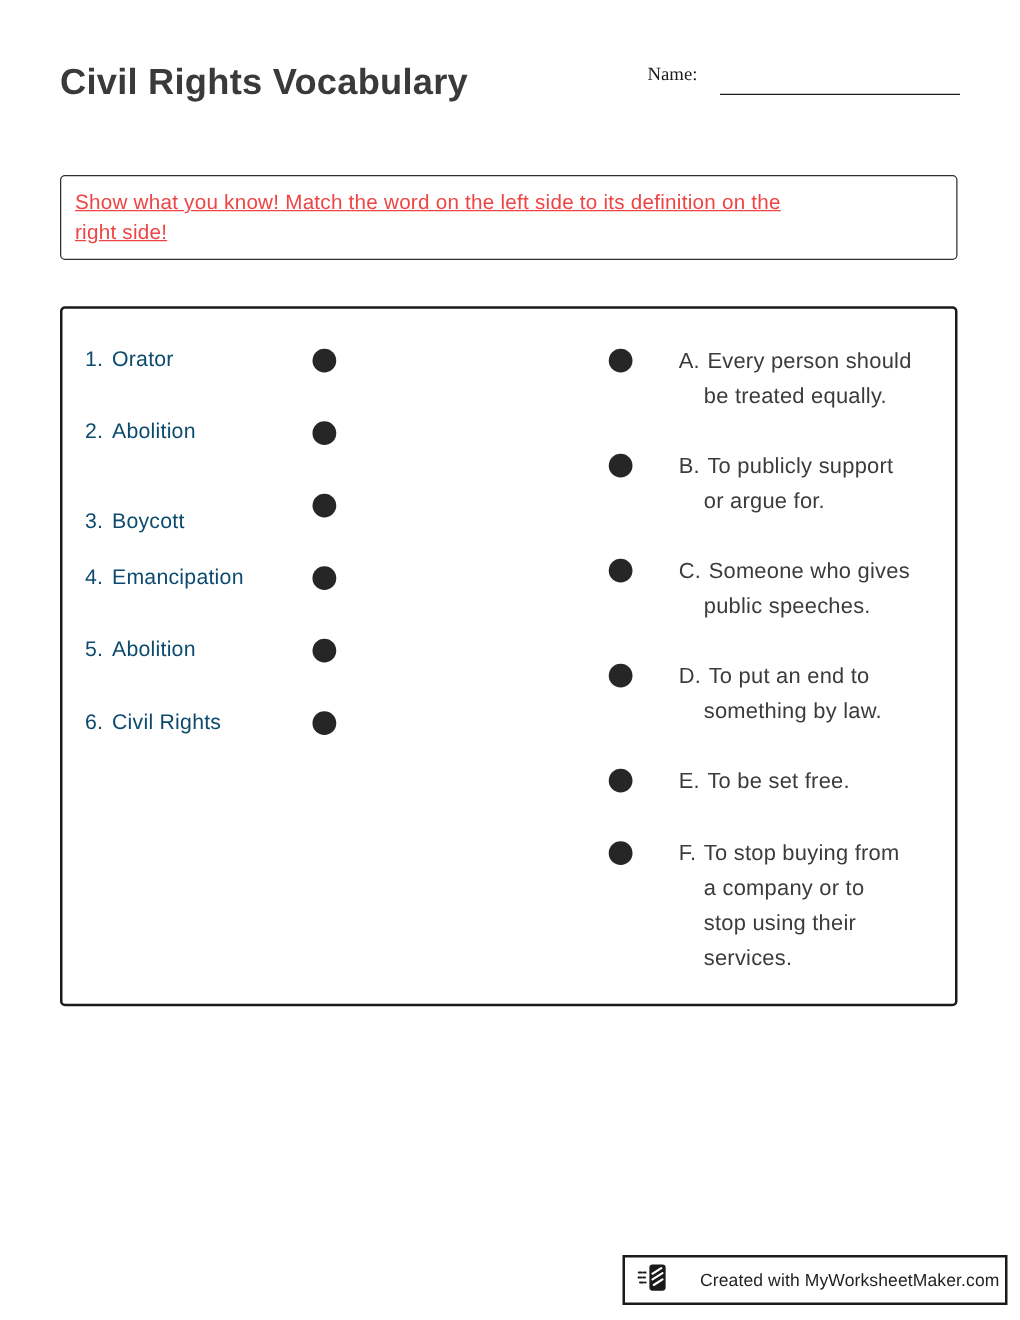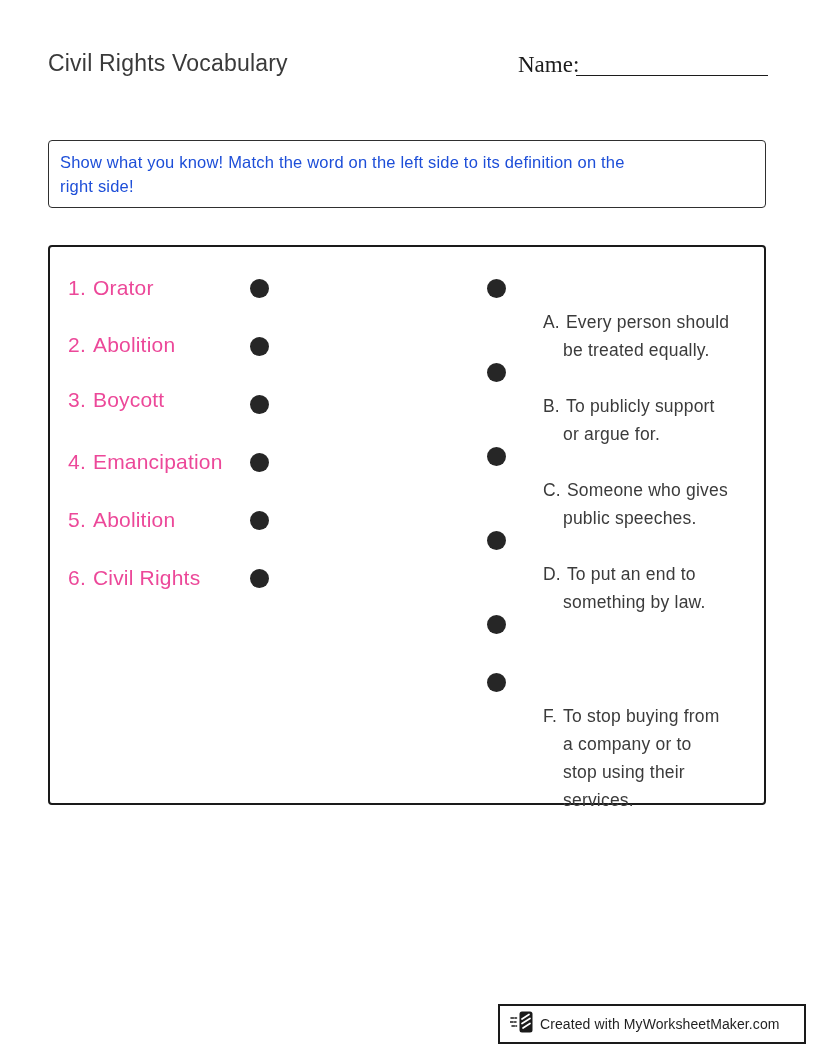--- a/index.html
+++ b/index.html
@@ -11,31 +11,31 @@
     background: #ffffff;
     margin: 0 auto;
     font-family: "Liberation Sans", "DejaVu Sans", sans-serif;
     color: #3d3d3d;
     overflow: hidden;
   }
   .title {
     position: absolute;
     left: 48px;
     top: 50px;
-    font-size: 23px;
-    font-weight: 400;
+    font-size: 29px;
+    font-weight: 700;
     color: #3a3a3a;
     letter-spacing: 0.2px;
   }
   .name-label {
     position: absolute;
     left: 518px;
     top: 52px;
     font-family: "Liberation Serif", "DejaVu Serif", serif;
-    font-size: 23px;
+    font-size: 15px;
     color: #1c1c1c;
   }
   .name-line {
     position: absolute;
     left: 576px;
     top: 75px;
     width: 192px;
     height: 0;
     border-bottom: 1.5px solid #1c1c1c;
   }
@@ -43,74 +43,74 @@
     position: absolute;
     left: 48px;
     top: 140px;
     width: 718px;
     border: 1.5px solid #2f2f2f;
     border-radius: 4px;
     padding: 9px 11px;
     font-size: 16.5px;
     line-height: 24px;
     letter-spacing: 0.2px;
-    color: #1d4ed8;
+    color: #ef4444;
     white-space: pre-line;
+    text-decoration: underline;
   }
   .match-box {
     position: absolute;
     left: 48px;
     top: 245px;
     width: 718px;
     height: 560px;
     border: 2px solid #1a1a1a;
     border-radius: 4px;
   }
   .word {
     position: absolute;
     left: 18px;
-    font-size: 21px;
+    font-size: 17px;
     line-height: 28px;
     letter-spacing: 0.2px;
-    color: #ec4899;
+    color: #0c4a6e;
     white-space: nowrap;
   }
   .word .num { margin-right: 7px; }
   .dot {
     position: absolute;
     width: 19px;
     height: 19px;
     border-radius: 50%;
     background: #262626;
   }
   .def {
     position: absolute;
     left: 493px;
     width: 240px;
     padding-left: 20px;
     text-indent: -20px;
     font-size: 17.5px;
     line-height: 28px;
     letter-spacing: 0.2px;
     color: #3b3b3b;
-    margin-top: 34px;
   }
   .def .def-letter { margin-right: 6px; }
   .def .def-text { white-space: pre-line; }
   .footer-credit {
     position: absolute;
     left: 498px;
     top: 1004px;
     width: 308px;
     height: 40px;
     border: 2px solid #1a1a1a;
     display: flex;
     align-items: center;
     padding: 0 10px;
-    gap: 4px;
+    gap: 24px;
     background: #ffffff;
   }
   .footer-credit .credit-text {
     font-size: 14px;
     color: #1f1f1f;
     letter-spacing: 0.1px;
     white-space: nowrap;
   }
 </style>
 </head>
@@ -122,21 +122,21 @@
   <div class="name-label">Name:</div>
   <div class="name-line"></div>
 
   <div class="instructions">Show what you know! Match the word on the left side to its definition on the
 right side!</div>
 
   <div class="match-box">
 
     <div class="word" style="top:27px"><span class="num">1.</span><span>Orator</span></div>
     <div class="word" style="top:84px"><span class="num">2.</span><span>Abolition</span></div>
-    <div class="word" style="top:139px"><span class="num">3.</span><span>Boycott</span></div>
+    <div class="word" style="top:156px"><span class="num">3.</span><span>Boycott</span></div>
     <div class="word" style="top:201px"><span class="num">4.</span><span>Emancipation</span></div>
     <div class="word" style="top:259px"><span class="num">5.</span><span>Abolition</span></div>
     <div class="word" style="top:317px"><span class="num">6.</span><span>Civil Rights</span></div>
 
     <div class="dot" style="left:200px; top:32px"></div>
     <div class="dot" style="left:200px; top:90px"></div>
     <div class="dot" style="left:200px; top:148px"></div>
     <div class="dot" style="left:200px; top:206px"></div>
     <div class="dot" style="left:200px; top:264px"></div>
     <div class="dot" style="left:200px; top:322px"></div>
@@ -149,20 +149,21 @@
     <div class="dot" style="left:437px; top:426px"></div>
 
     <div class="def" style="top:27px"><span class="def-letter">A.</span><span class="def-text">Every person should
 be treated equally.</span></div>
     <div class="def" style="top:195px"><span class="def-letter">C.</span><span class="def-text">Someone who gives
 public speeches.</span></div>
     <div class="def" style="top:111px"><span class="def-letter">B.</span><span class="def-text">To publicly support
 or argue for.</span></div>
     <div class="def" style="top:279px"><span class="def-letter">D.</span><span class="def-text">To put an end to
 something by law.</span></div>
+    <div class="def" style="top:363px"><span class="def-letter">E.</span><span class="def-text">To be set free.</span></div>
     <div class="def" style="top:421px"><span class="def-letter">F.</span><span class="def-text">To stop buying from
 a company or to
 stop using their
 services.</span></div>
 
   </div>
 
   <div class="footer-credit">
     <span>
       <svg width="26" height="26" viewBox="0 0 26 26" aria-hidden="true">

